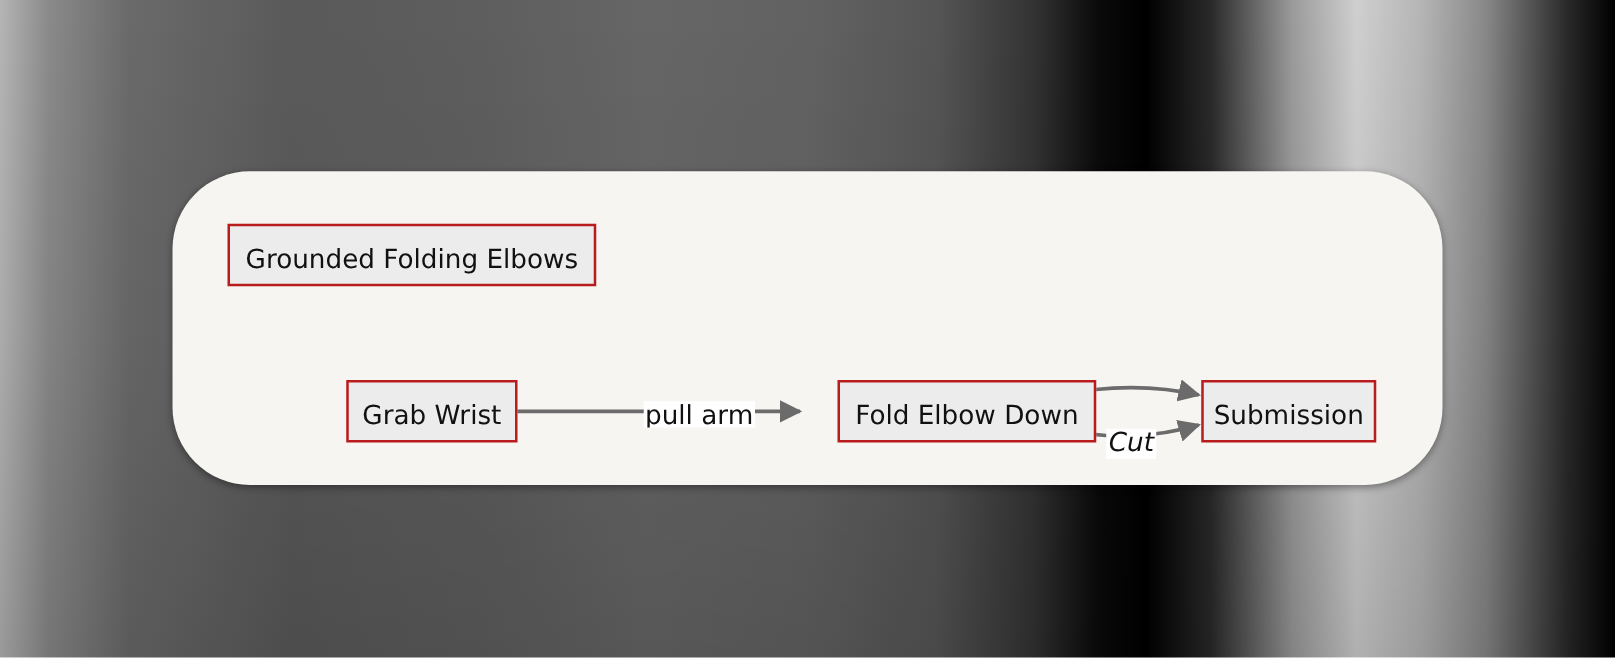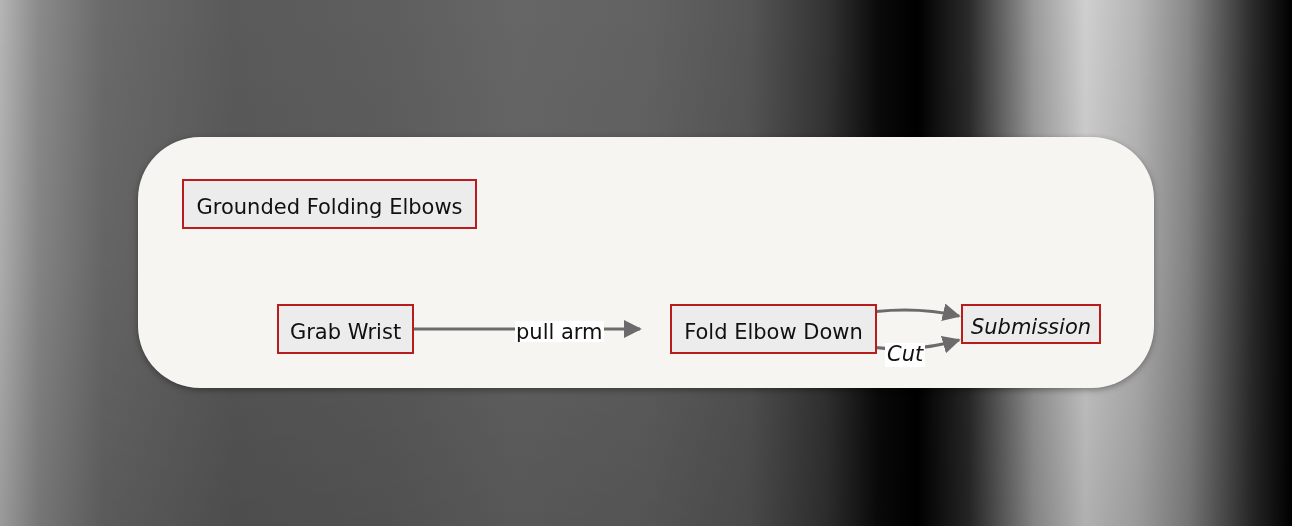--- a/index.html
+++ b/index.html
@@ -57,19 +57,19 @@
 </div>
 
 <div class="node" style="left:261px; top:304px; width:137px; height:50px;margin-left:16px;">
   <span>Grab Wrist</span>
 </div>
 
 <div class="node" style="left:642px; top:304px; width:207px; height:50px;margin-left:28px;">
   <span>Fold Elbow Down</span>
 </div>
 
-<div class="node" style="left:961px; top:304px; width:140px; height:40px;font-style:italic;">
+<div class="node" style="left:961px; top:304px; width:140px; height:50px;">
   <span>Submission</span>
 </div>
 
 <div class="elabel" style="left:515px; top:321px; height:21px; padding:0 1px;">pull arm</div>
 
 <div class="elabel" style="left:885px; top:343px; height:24px; padding:0 2px;font-style:italic;">Cut</div>
 
 </body></html>

